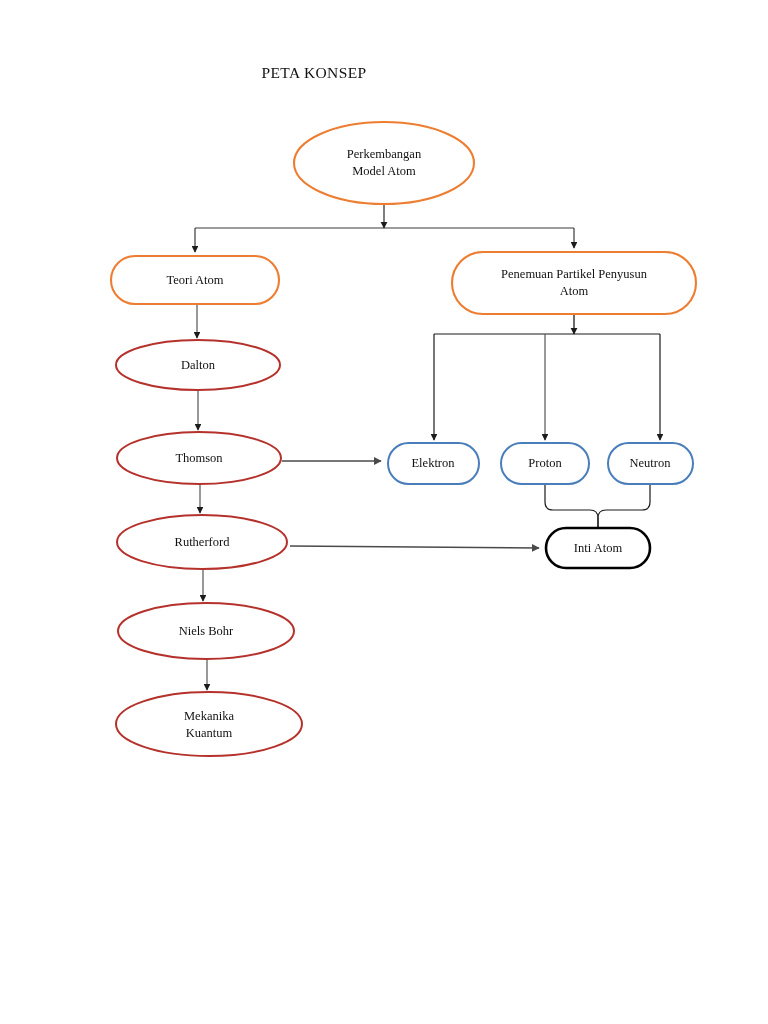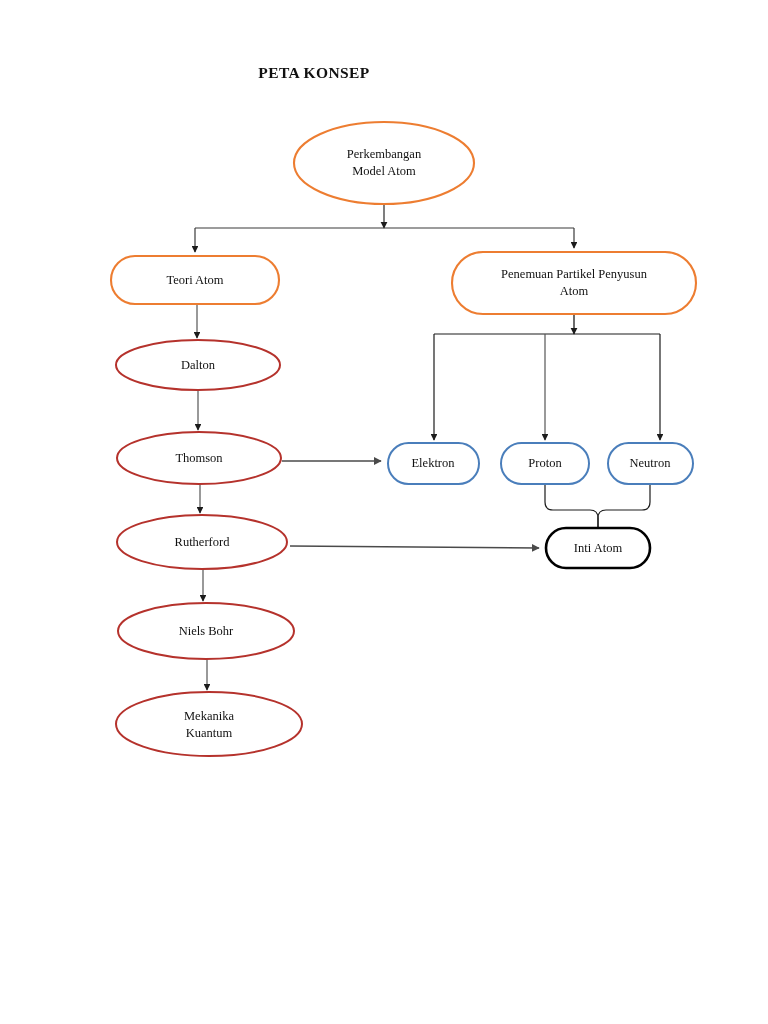--- a/index.html
+++ b/index.html
@@ -19,21 +19,21 @@
     height: 1024px;
     background: #ffffff;
   }
   #title {
     position: absolute;
     left: 0;
     top: 64px;
     width: 628px;
     text-align: center;
     font-family: "Liberation Serif", serif;
-    font-weight: bold;
+    font-weight: normal;
     font-size: 15.5px;
     letter-spacing: 0.4px;
     color: #111111;
   }
   #diagram {
     position: absolute;
     left: 0;
     top: 0;
   }
   .node-text {

